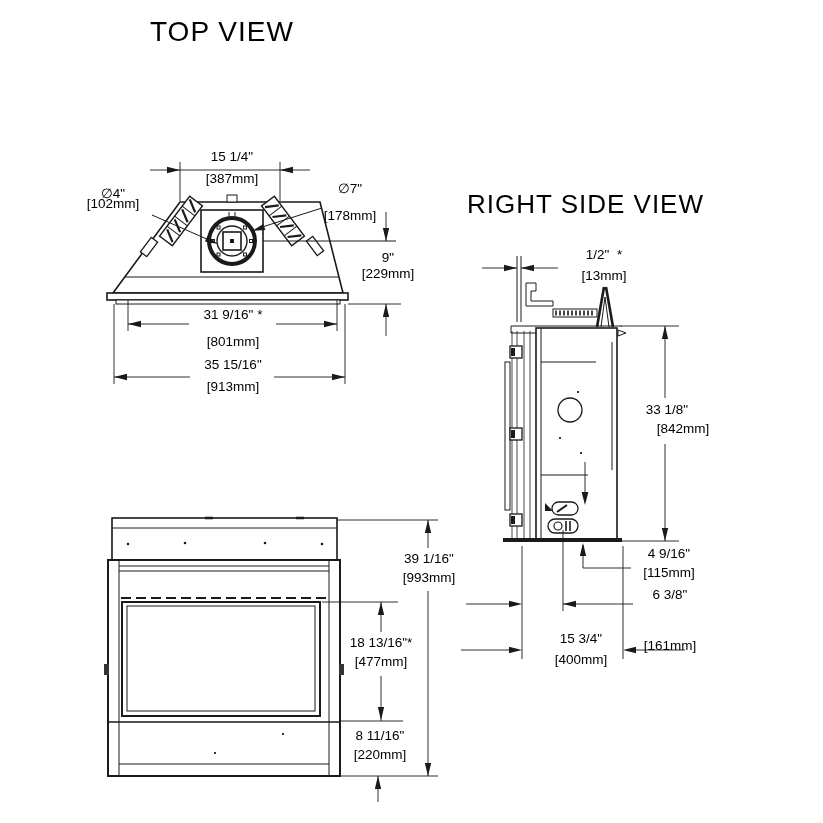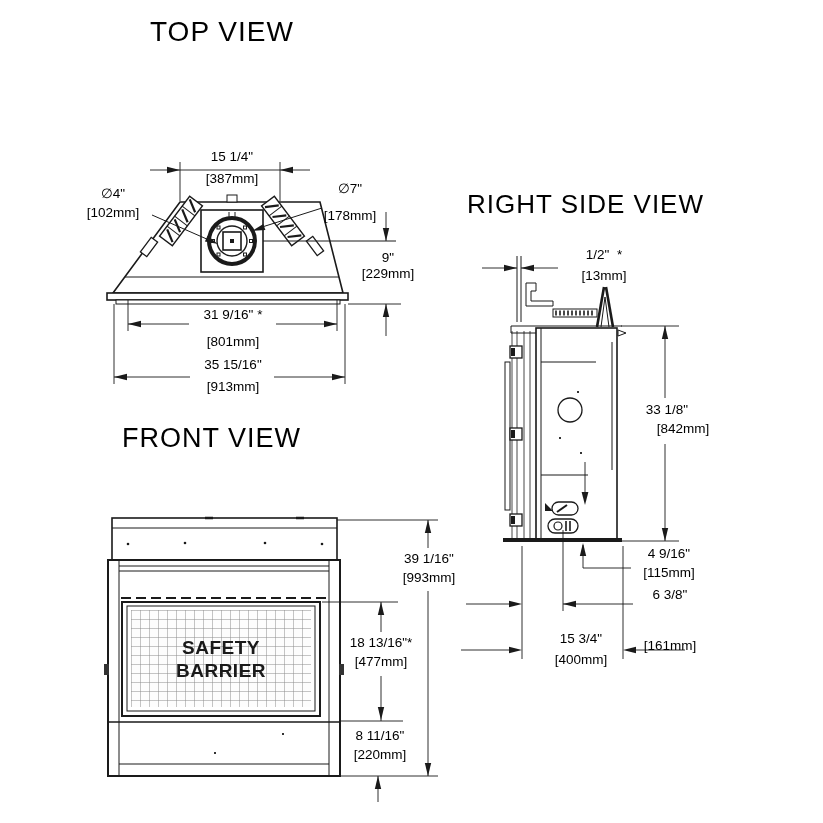--- a/index.html
+++ b/index.html
@@ -216,33 +216,26 @@
     <line x1="381" y1="676" x2="381" y2="721" stroke-width="0.9"></line>
     <polygon points="381,602 377.8,615 384.2,615" fill="#1a1a1a" stroke="none"></polygon>
     <polygon points="381,720 377.8,707 384.2,707" fill="#1a1a1a" stroke="none"></polygon>
     <line x1="378" y1="776" x2="378" y2="802" stroke-width="0.9"></line>
     <polygon points="378,776 374.8,789 381.2,789" fill="#1a1a1a" stroke="none"></polygon>
   </g>
 </svg>
 
 <div class="title" style="left:150px;top:16px;font-size:28px">TOP VIEW</div>
 <div class="title" style="left:467px;top:189px;font-size:26px">RIGHT SIDE VIEW</div>
-<div class="title" style="left:122px;top:423px;font-size:27px">FRONT VIEW</div>
-
-<div class="mesh">
-  <div class="sb">
-    <div>SAFETY</div>
-    <div>BARRIER</div>
-  </div>
-</div>
+
 
 <div class="dimline" style="left:180px;top:149px;width:104px">15 1/4"</div>
 <div class="dimline" style="left:180px;top:171px;width:104px">[387mm]</div>
 <div class="dimline" style="left:76px;top:186px;width:74px">∅4"</div>
-<div class="dimline" style="left:76px;top:205px;width:74px">[102mm]</div>
+<div class="dimline" style="left:76px;top:196px;width:74px">[102mm]</div>
 <div class="dimline" style="left:317px;top:181px;width:66px">∅7"</div>
 <div class="dimline" style="left:317px;top:208px;width:66px">[178mm]</div>
 <div class="dimline" style="left:356px;top:250px;width:64px">9"</div>
 <div class="dimline" style="left:356px;top:266px;width:64px">[229mm]</div>
 <div class="dimline" style="left:183px;top:307px;width:100px">31 9/16" *</div>
 <div class="dimline" style="left:183px;top:334px;width:100px">[801mm]</div>
 <div class="dimline" style="left:183px;top:357px;width:100px">35 15/16"</div>
 <div class="dimline" style="left:183px;top:379px;width:100px">[913mm]</div>
 
 <div class="dimline" style="left:568px;top:247px;width:72px">1/2"  *</div>

